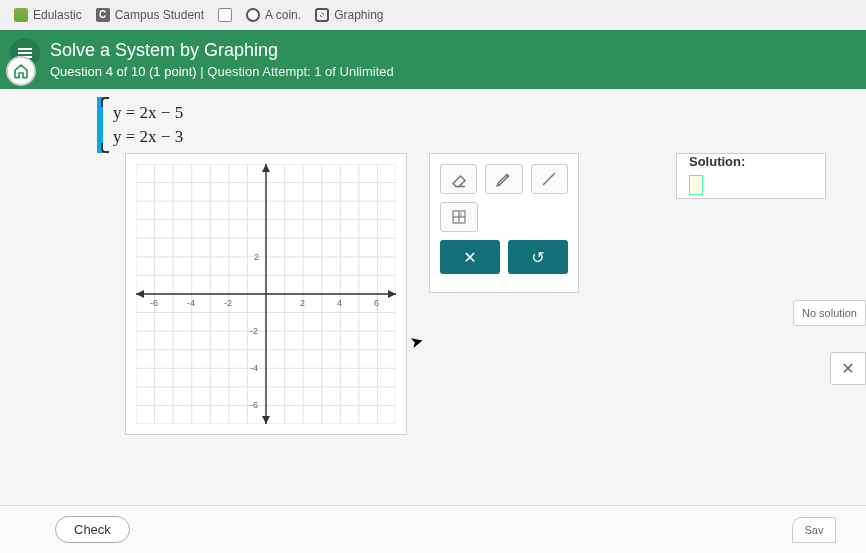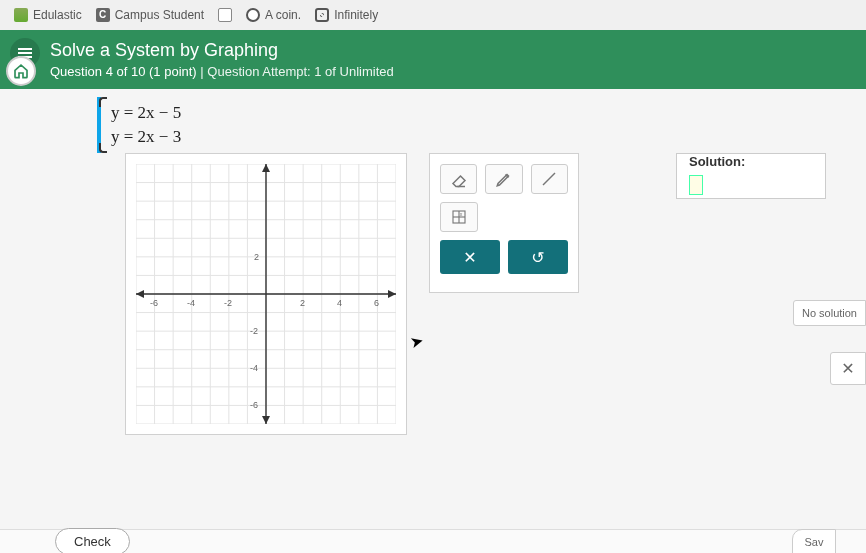--- a/index.html
+++ b/index.html
@@ -49,21 +49,21 @@
   .home-badge {
     position:absolute; left:6px; top:56px; width:30px; height:30px;
     background:#fff; border:2px solid #ccc; border-radius:50%;
     display:flex; align-items:center; justify-content:center;
     color:#2f8f5b; font-size:14px; cursor:pointer;
   }
   
   .content { padding: 8px 40px 8px 55px; }
   .equations {
     margin-left: 42px;
-    border-left: 4px solid #0ea5e9;
+    border-left: 6px solid #0ea5e9;
     padding: 4px 0 4px 10px;
     font-family: 'Times New Roman', serif;
     font-size: 17px;
     color:#222;
     position:relative;
   }
   .equations::before {
     content:""; position:absolute; left:-2px; top:0; width:6px; height:8px;
     border-top:2px solid #333; border-left:2px solid #333; border-top-left-radius:4px;
     transform:translateX(-0px);
@@ -132,21 +132,21 @@
   }
   .sbtn {
     border:1px solid #ccc; background:#fff; border-radius:3px 0 0 3px;
     padding:6px 8px; font-size:11px; color:#666; cursor:pointer;
     min-width:44px; text-align:center;
   }
   .sbtn.x { font-size:16px; min-width:36px;}
   .sbtn.save { border-radius:10px 0 0 0; padding:6px 10px;}
   
   .bottom-bar {
-    position:absolute; bottom:0; left:0; right:0; height:24px;
+    position:absolute; bottom:0; left:0; right:0; height:48px;
     border-top:1px solid #ddd; display:flex; align-items:center;
     padding: 0 30px 0 55px; background:#fafafa;
     justify-content:space-between;
   }
   .check-btn {
     border:1px solid #aaa; background:#fff; border-radius:14px;
     padding:5px 18px; font-size:13px; color:#333; cursor:pointer;
   }
   .cursor-arrow {
     position:absolute; left:410px; top:332px; font-size:16px; color:#000;
@@ -167,21 +167,21 @@
   </div>
   <div class="tab">
     <span class="ic ic-folder"></span>
   </div>
   <div class="tab">
     <span class="ic ic-coin"></span>
     <span>A coin.</span>
   </div>
   <div class="tab">
     <span class="ic ic-dash"></span>
-    <span>Infinitely</span>
+    <span>Graphing</span>
   </div>
 </div>
 
 <div class="banner">
   <div class="menu-btn">
       <div></div>
     </div>
   <div class="title">Solve a System by Graphing</div>
   <div class="sub">
     <span>Question 4 of 10 (1 point)</span>

